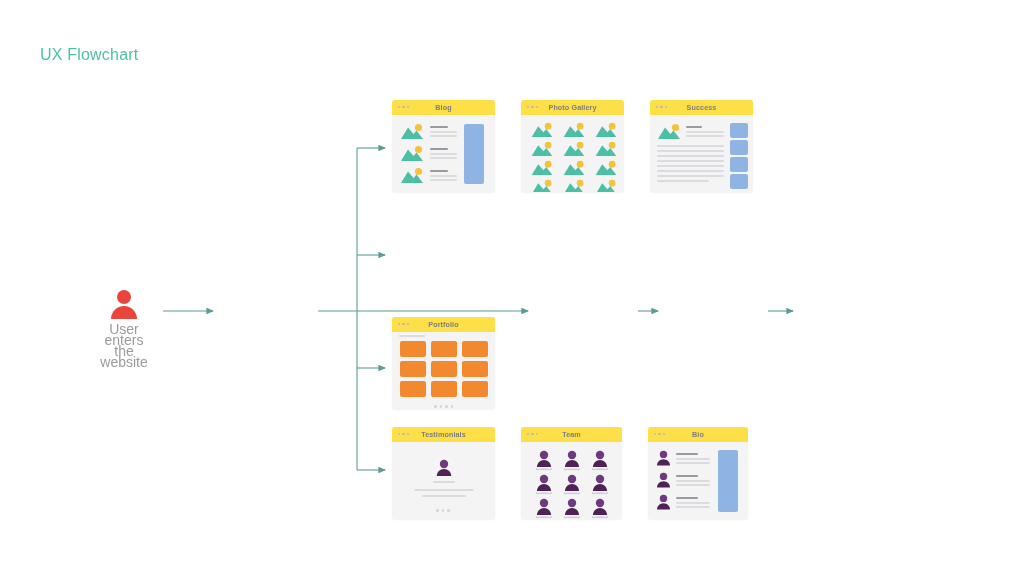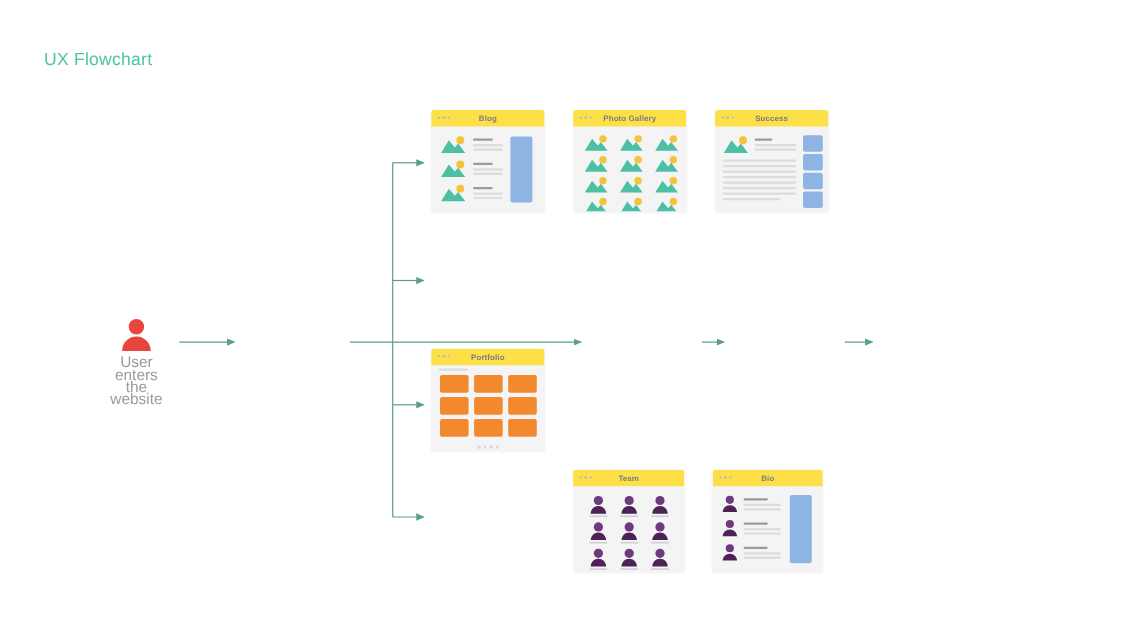--- a/index.html
+++ b/index.html
@@ -305,20 +305,46 @@
       </div>
       <span class="dotrow" style="left:42px;top:73px;">
           <i></i>
           <i></i>
           <i></i>
           <i></i>
         </span>
     </div>
   </div>
 
+  <div class="card" style="left:392px;top:427px;width:103px;height:92px;">
+    <div class="bar">
+      <span class="dots">
+          <i></i>
+          <i></i>
+          <i></i>
+        </span>
+      <span class="ttl">Testimonials</span>
+    </div>
+    <div class="body">
+      <span style="position:absolute;left:43px;top:17px;">
+        <svg width="18" height="18" viewBox="0 0 18 18">
+          <circle cx="9" cy="5" r="4.2" fill="#6d3a7e"></circle>
+          <path d="M1.8 17c0-3.9 3.2-7 7.2-7s7.2 3.1 7.2 7z" fill="#4e2257"></path>
+        </svg>
+      </span>
+      <span class="ln" style="left:41px;top:39px;width:22px;height:1.8px;"></span>
+      <span class="ln" style="left:22px;top:47px;width:60px;height:1.6px;"></span>
+      <span class="ln" style="left:30px;top:53px;width:44px;height:1.6px;"></span>
+      <span class="dotrow" style="left:44px;top:67px;">
+          <i></i>
+          <i></i>
+          <i></i>
+        </span>
+    </div>
+  </div>
 
   <div class="card" style="left:521px;top:427px;width:101px;height:92px;">
     <div class="bar">
       <span class="dots">
           <i></i>
           <i></i>
           <i></i>
         </span>
       <span class="ttl">Team</span>
     </div>

